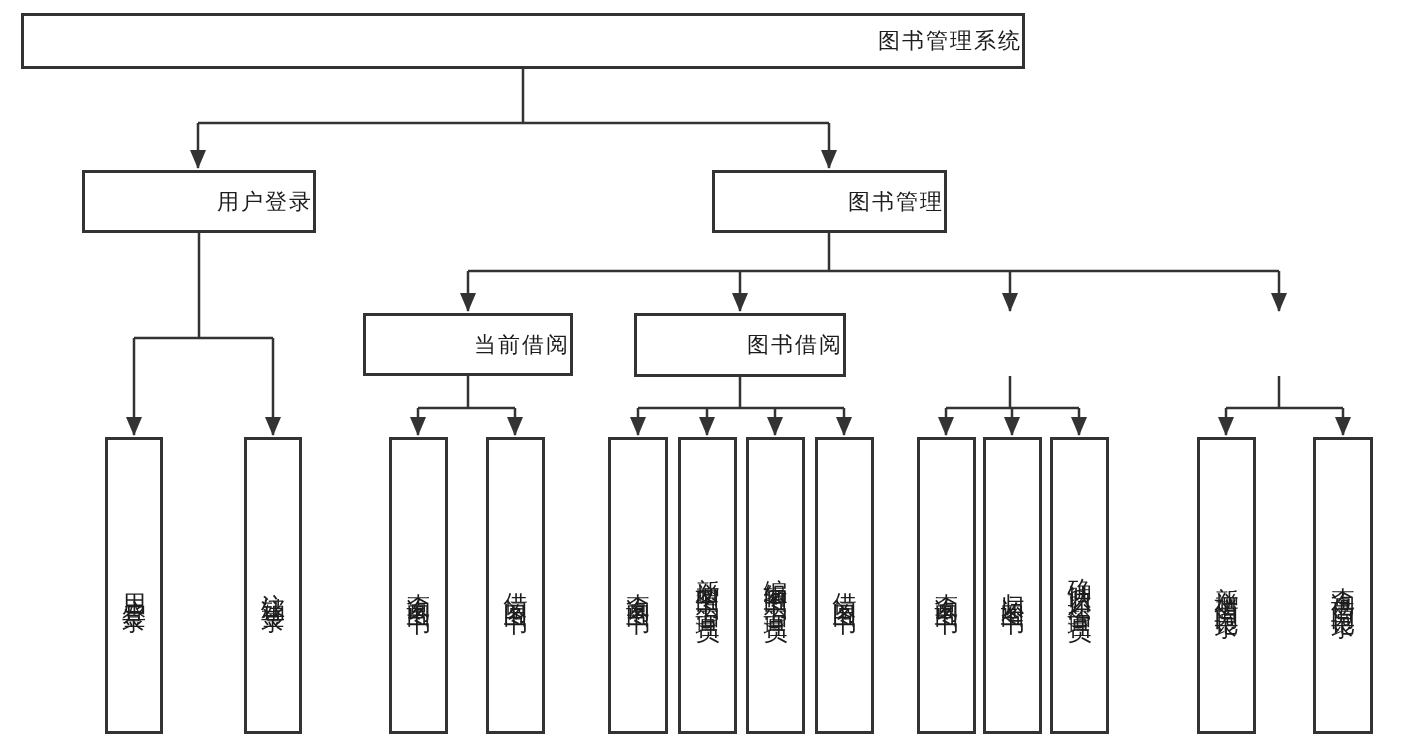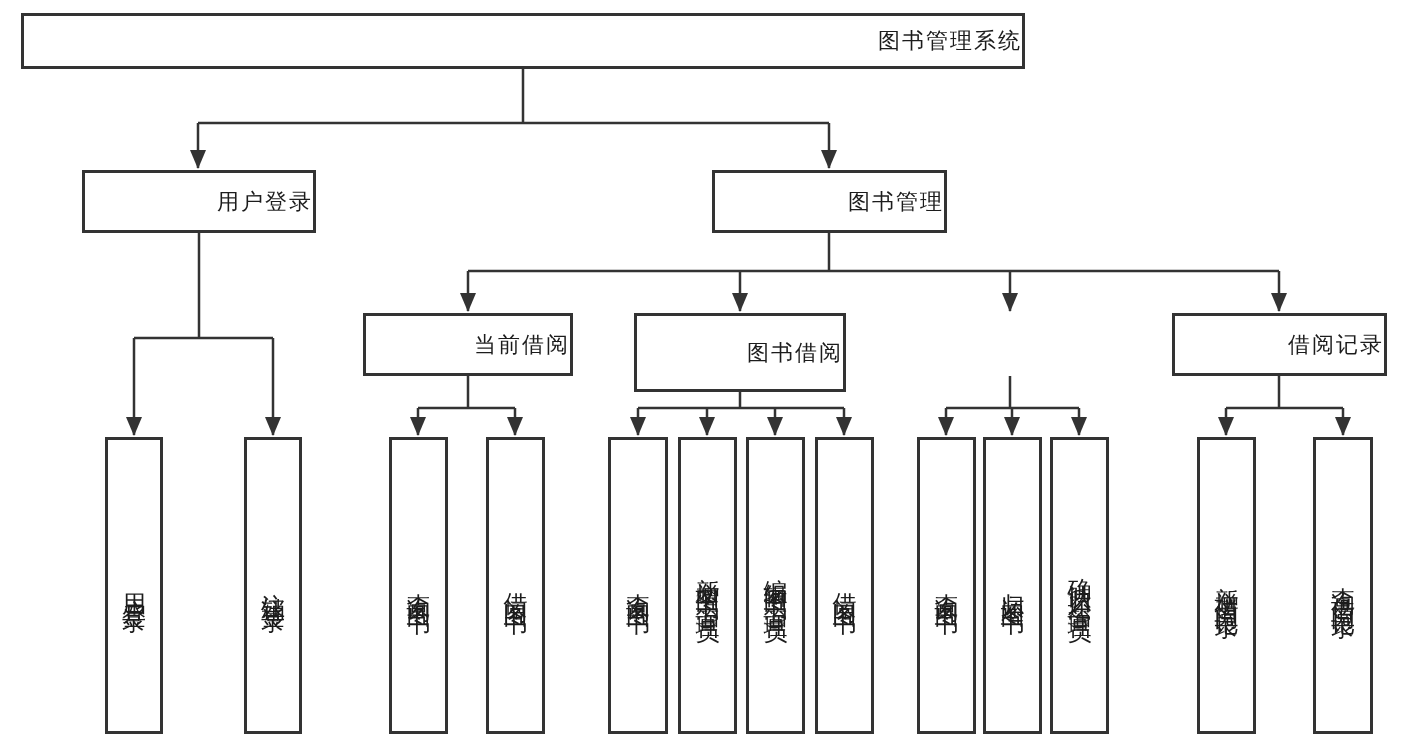--- a/index.html
+++ b/index.html
@@ -76,25 +76,22 @@
   <div class="box" style="left:82px;top:170px;width:234px;height:63px;">
     <span>用户登录</span>
   </div>
   <div class="box" style="left:712px;top:170px;width:235px;height:63px;">
     <span>图书管理</span>
   </div>
 
   <div class="box" style="left:363px;top:313px;width:210px;height:63px;">
     <span>当前借阅</span>
   </div>
-  <div class="box" style="left:634px;top:313px;width:212px;height:79px;">
+  <div class="box" style="left:634px;top:313px;width:212px;height:64px;">
     <span>图书借阅</span>
-  </div>
-  <div class="box" style="left:1172px;top:313px;width:215px;height:63px;">
-    <span>借阅记录</span>
   </div>
 
   <div class="leaf" style="left:105px;top:437px;width:58px;height:297px;">
     <span class="vtxt">用户登录</span>
   </div>
   <div class="leaf" style="left:244px;top:437px;width:58px;height:297px;">
     <span class="vtxt">注销登录</span>
   </div>
 
   <div class="leaf" style="left:389px;top:437px;width:59px;height:297px;">

